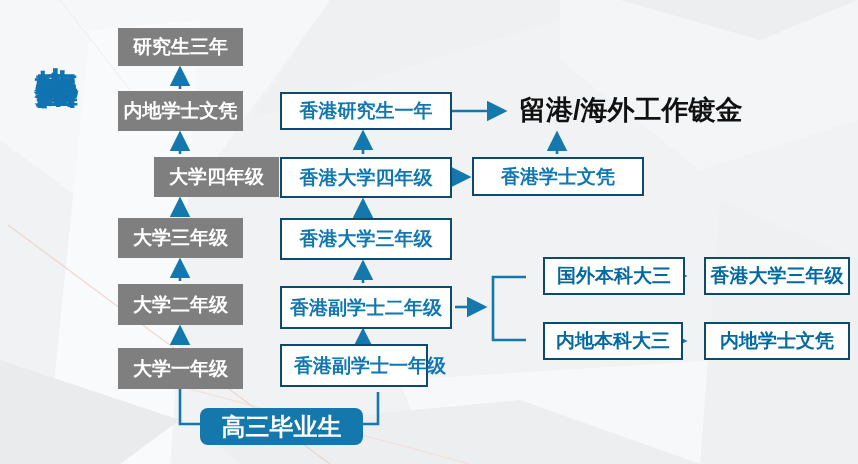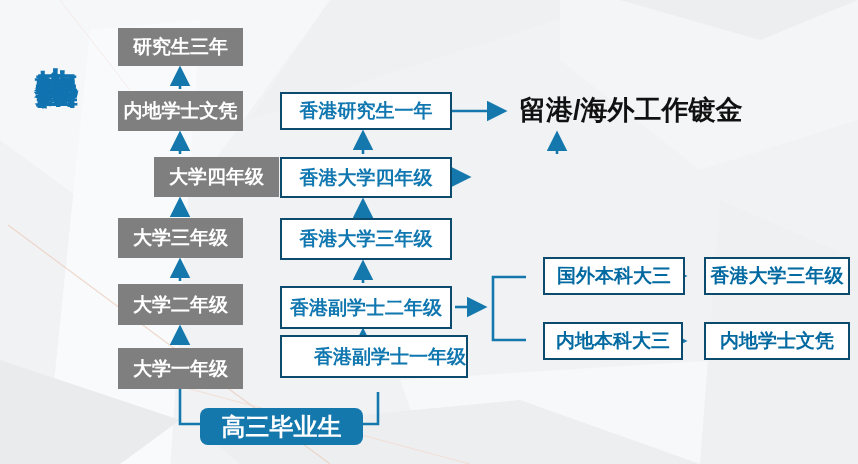--- a/index.html
+++ b/index.html
@@ -113,23 +113,24 @@
   <div class="node gray" style="left:118px;top:91px;width:125px;height:40px;">内地学士文凭</div>
   <div class="node gray" style="left:118px;top:157px;width:125px;height:40px;margin-left:36px;">大学四年级</div>
   <div class="node gray" style="left:118px;top:218px;width:125px;height:40px;">大学三年级</div>
   <div class="node gray" style="left:118px;top:284px;width:125px;height:41px;">大学二年级</div>
   <div class="node gray" style="left:118px;top:348px;width:125px;height:41px;">大学一年级</div>
 
   <div class="node whitebox blue-text" style="left:280px;top:92px;width:172px;height:38px;">香港研究生一年</div>
   <div class="node whitebox blue-text" style="left:280px;top:157px;width:172px;height:41px;">香港大学四年级</div>
   <div class="node whitebox blue-text" style="left:280px;top:218px;width:172px;height:42px;">香港大学三年级</div>
   <div class="node whitebox blue-text" style="left:280px;top:286px;width:172px;height:43px;">香港副学士二年级</div>
-  <div class="node whitebox blue-text" style="left:280px;top:335px;width:188px;height:43px;padding-left:32px;">香港副学士一年级</div>
+  <div class="node whitebox blue-text" style="left:280px;top:344px;width:148px;height:43px;padding-left:32px;">香港副学士一年级</div>
 
   <div id="work-label">留港/海外工作镀金</div>
+  <div class="node whitebox blue-text" style="left:472px;top:157px;width:172px;height:39px;">香港学士文凭</div>
 
   <div class="node whitebox dark-text" style="left:527px;top:257px;width:142px;height:38px;">国外本科大三</div>
   <div class="node whitebox dark-text" style="left:688px;top:257px;width:146px;height:38px;">香港大学三年级</div>
   <div class="node whitebox dark-text" style="left:527px;top:322px;width:140px;height:38px;">内地本科大三</div>
   <div class="node whitebox dark-text" style="left:688px;top:322px;width:146px;height:38px;">内地学士文凭</div>
 
   <div class="node start" style="left:200px;top:408px;width:163px;height:37px;">高三毕业生</div>
 
 </div>
 

